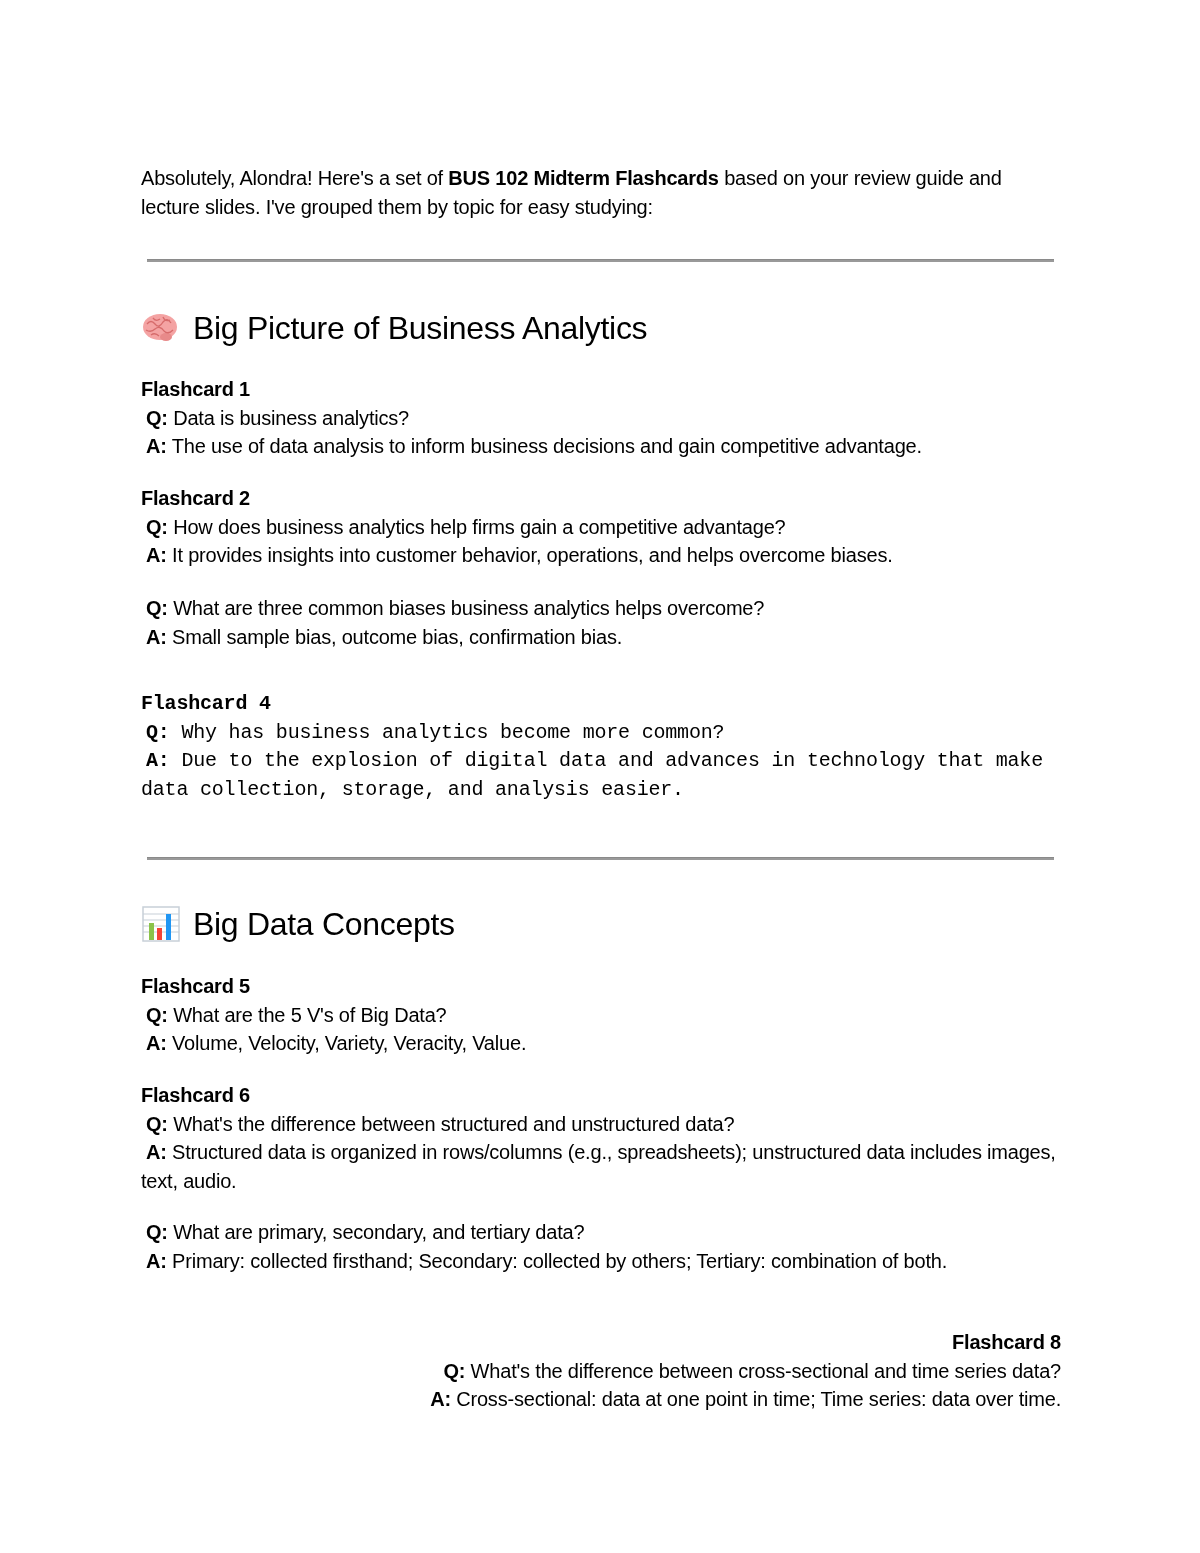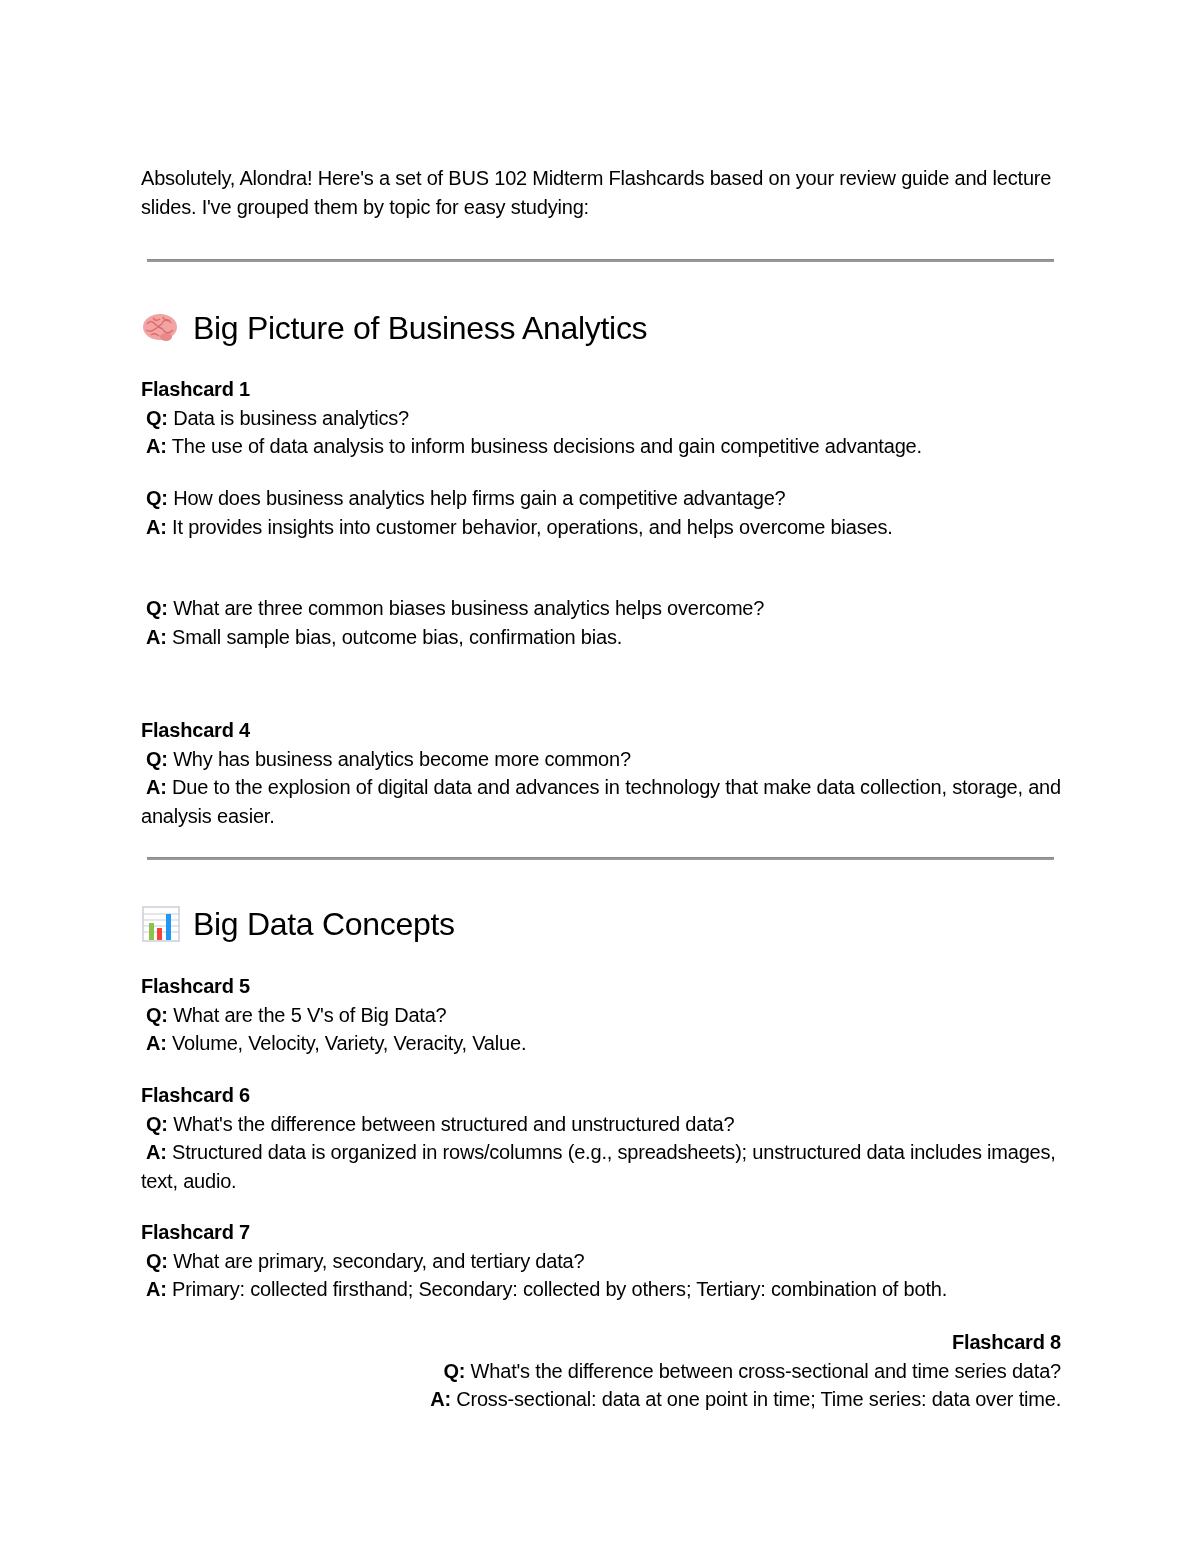--- a/index.html
+++ b/index.html
@@ -23,21 +23,21 @@
     }
     .intro {
       position: absolute;
       top: 164px;
       left: 0;
       width: 920px;
       font-size: 20px;
       line-height: 29px;
       letter-spacing: -0.2px;
     }
-    .intro b { font-weight: normal; }
+    .intro b { font-weight: bold; }
     .hr {
       position: absolute;
       left: 6px;
       width: 907px;
       height: 3px;
       background: #999999;
       border-top: 1px solid #8a8a8a;
       box-sizing: border-box;
     }
     .section-title {
@@ -98,30 +98,31 @@
     <span>Big Picture of Business Analytics</span>
   </div>
 
   <div class="card" style="top:375px;">
     <span class="title">Flashcard 1</span>
     <span class="line"><b>Q:</b><span> Data is business analytics?</span></span>
     <span class="line"><b>A:</b><span> The use of data analysis to inform business decisions and gain competitive advantage.</span></span>
   </div>
 
   <div class="card" style="top:484px;">
+    <span class="title">Flashcard 2</span>
     <span class="line"><b>Q:</b><span> How does business analytics help firms gain a competitive advantage?</span></span>
     <span class="line"><b>A:</b><span> It provides insights into customer behavior, operations, and helps overcome biases.</span></span>
   </div>
 
   <div class="card" style="top:594px;">
     <span class="line"><b>Q:</b><span> What are three common biases business analytics helps overcome?</span></span>
     <span class="line"><b>A:</b><span> Small sample bias, outcome bias, confirmation bias.</span></span>
   </div>
 
-  <div class="card" style="top:716px;">
+  <div class="card" style="top:690px;font-family:Liberation Mono, monospace;">
     <span class="title">Flashcard 4</span>
     <span class="line"><b>Q:</b><span> Why has business analytics become more common?</span></span>
     <span class="line wrap"><b>A:</b><span> Due to the explosion of digital data and advances in technology that make data collection, storage, and analysis easier.</span></span>
   </div>
 
   <div class="hr" style="top:857px;"></div>
 
   <div class="section-title" style="top:904px;">
     <span class="icon">
       <svg width="40" height="36" viewBox="0 0 40 36">
@@ -144,21 +145,20 @@
     <span class="line"><b>A:</b><span> Volume, Velocity, Variety, Veracity, Value.</span></span>
   </div>
 
   <div class="card" style="top:1081px;">
     <span class="title">Flashcard 6</span>
     <span class="line"><b>Q:</b><span> What's the difference between structured and unstructured data?</span></span>
     <span class="line wrap"><b>A:</b><span> Structured data is organized in rows/columns (e.g., spreadsheets); unstructured data includes images, text, audio.</span></span>
   </div>
 
   <div class="card" style="top:1218px;">
-    <span class="title">Flashcard 7</span>
     <span class="line"><b>Q:</b><span> What are primary, secondary, and tertiary data?</span></span>
     <span class="line"><b>A:</b><span> Primary: collected firsthand; Secondary: collected by others; Tertiary: combination of both.</span></span>
   </div>
 
   <div class="card" style="top:1328px;text-align:right;">
     <span class="title">Flashcard 8</span>
     <span class="line"><b>Q:</b><span> What's the difference between cross-sectional and time series data?</span></span>
     <span class="line"><b>A:</b><span> Cross-sectional: data at one point in time; Time series: data over time.</span></span>
   </div>
 

